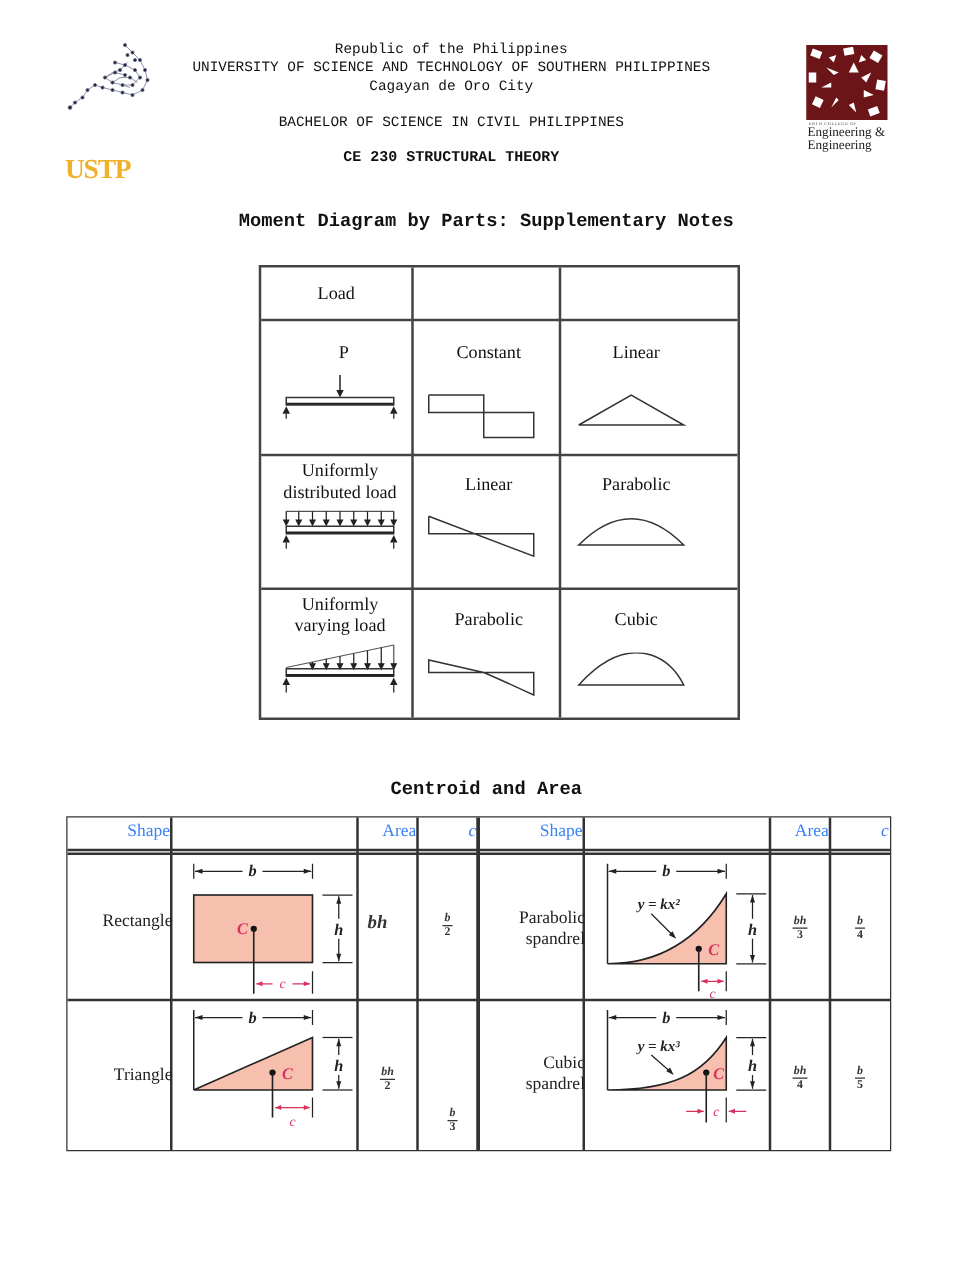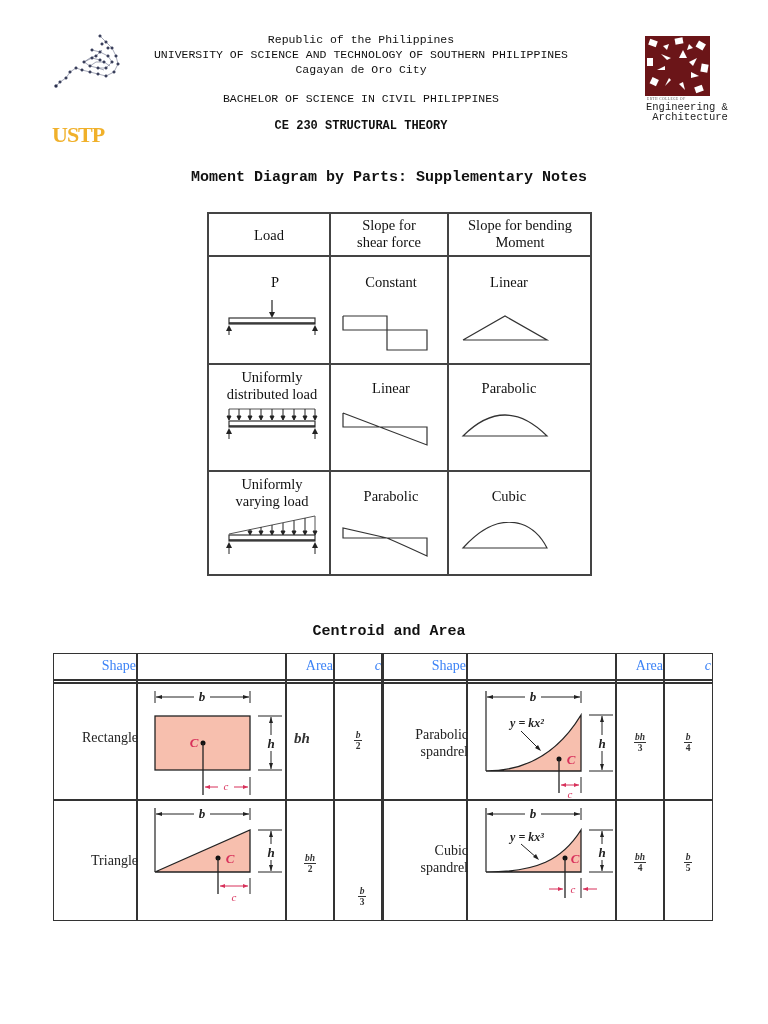--- a/index.html
+++ b/index.html
@@ -6,21 +6,21 @@
   body { width:768px; height:1024px; position:relative; overflow:hidden; font-family:"Liberation Serif", serif; color:#111; }
   .mono { font-family:"Liberation Mono", "DejaVu Sans Mono", monospace; }
   .abs { position:absolute; }
 
   
   .hdr-line { position:absolute; left:0; width:722px; text-align:center; font-size:11.5px; }
   .logo-left { position:absolute; left:48px; top:30px; width:80px; height:82px; }
   .ustp-text { position:absolute; left:52px; top:86px; font-family:"Liberation Serif", serif; font-weight:bold; font-size:22px; color:#f0b02a; letter-spacing:-1px;margin-top:36px; }
   .logo-right { position:absolute; left:645px; top:36px; width:65px; height:60px; background:#6b1518; overflow:hidden; }
   .ea-small { position:absolute; left:647px; top:97px; font-size:3.5px; color:#555; letter-spacing:0.5px; }
-  .ea-text { position:absolute; left:646px; top:102px; font-size:10.5px; line-height:10px; color:#222; font-family:Liberation Mono, monospace;text-align:right; }
+  .ea-text { position:absolute; left:646px; top:102px; font-size:10.5px; line-height:10px; color:#222; font-family:Liberation Serif, serif; }
 
   .title1 { position:absolute; top:169px; left:0; width:778px; text-align:center; font-weight:bold; font-size:15px; }
   .title2 { position:absolute; top:623px; left:0; width:778px; text-align:center; font-weight:bold; font-size:15px; }
 
   
   .t1 { position:absolute; left:207px; top:212px; width:385px; height:364px; border:2px solid #444; box-sizing:border-box; }
   .t1 .vl { position:absolute; top:0; bottom:0; width:2px; background:#444; }
   .t1 .hl { position:absolute; left:0; right:0; height:2px; background:#444; }
   .t1 .cell-text { position:absolute; text-align:center; font-size:14.5px; line-height:17px; font-family:"Liberation Serif", serif; }
 
@@ -103,42 +103,34 @@
         <rect x="6" y="42" width="7" height="7" transform="rotate(25 9 45)"></rect>
         <rect x="2" y="22" width="6" height="8"></rect>
         <polygon points="18,10 24,8 22,14"></polygon>
         <polygon points="44,8 48,12 42,14"></polygon>
       </g>
     </svg>
   </div>
   <div class="ea-small">ERTH COLLEGE OF</div>
   <div class="ea-text">
     <div>Engineering &amp;</div>
-    <div>Architecture</div>
+    <div>Engineering</div>
   </div>
 </div>
 
 <div class="title1 mono">Moment Diagram by Parts: Supplementary Notes</div>
 
 <div class="t1">
   <div class="vl" style="left:120px;"></div>
   <div class="vl" style="left:238px;"></div>
   <div class="hl" style="top:41px;"></div>
   <div class="hl" style="top:149px;"></div>
   <div class="hl" style="top:256px;"></div>
 
   <div class="cell-text" style="left:0; width:120px; top:13px;">Load</div>
-  <div class="cell-text" style="left:122px; width:116px; top:3px;">
-    <div>Slope for</div>
-    <div>shear force</div>
-  </div>
-  <div class="cell-text" style="left:240px; width:142px; top:3px;">
-    <div>Slope for bending</div>
-    <div>Moment</div>
-  </div>
 
   <div>
     <div class="cell-text" style="left:0; width:132px; top:60px;">P</div>
     <svg class="abs" style="left:14px; top:84px;" width="100" height="40">
       <line x1="49" y1="2" x2="49" y2="18" stroke="#222" stroke-width="1.2"></line>
       <polygon points="46,14 52,14 49,20" fill="#222"></polygon>
       <rect x="6" y="20" width="86" height="6" fill="none" stroke="#333" stroke-width="1.2"></rect>
       <line x1="6" y1="25" x2="92" y2="25" stroke="#222" stroke-width="1.5"></line>
       <polygon points="6,27 3,33 9,33" fill="#222"></polygon>
         <line x1="6" y1="33" x2="6" y2="37" stroke="#222"></line>

